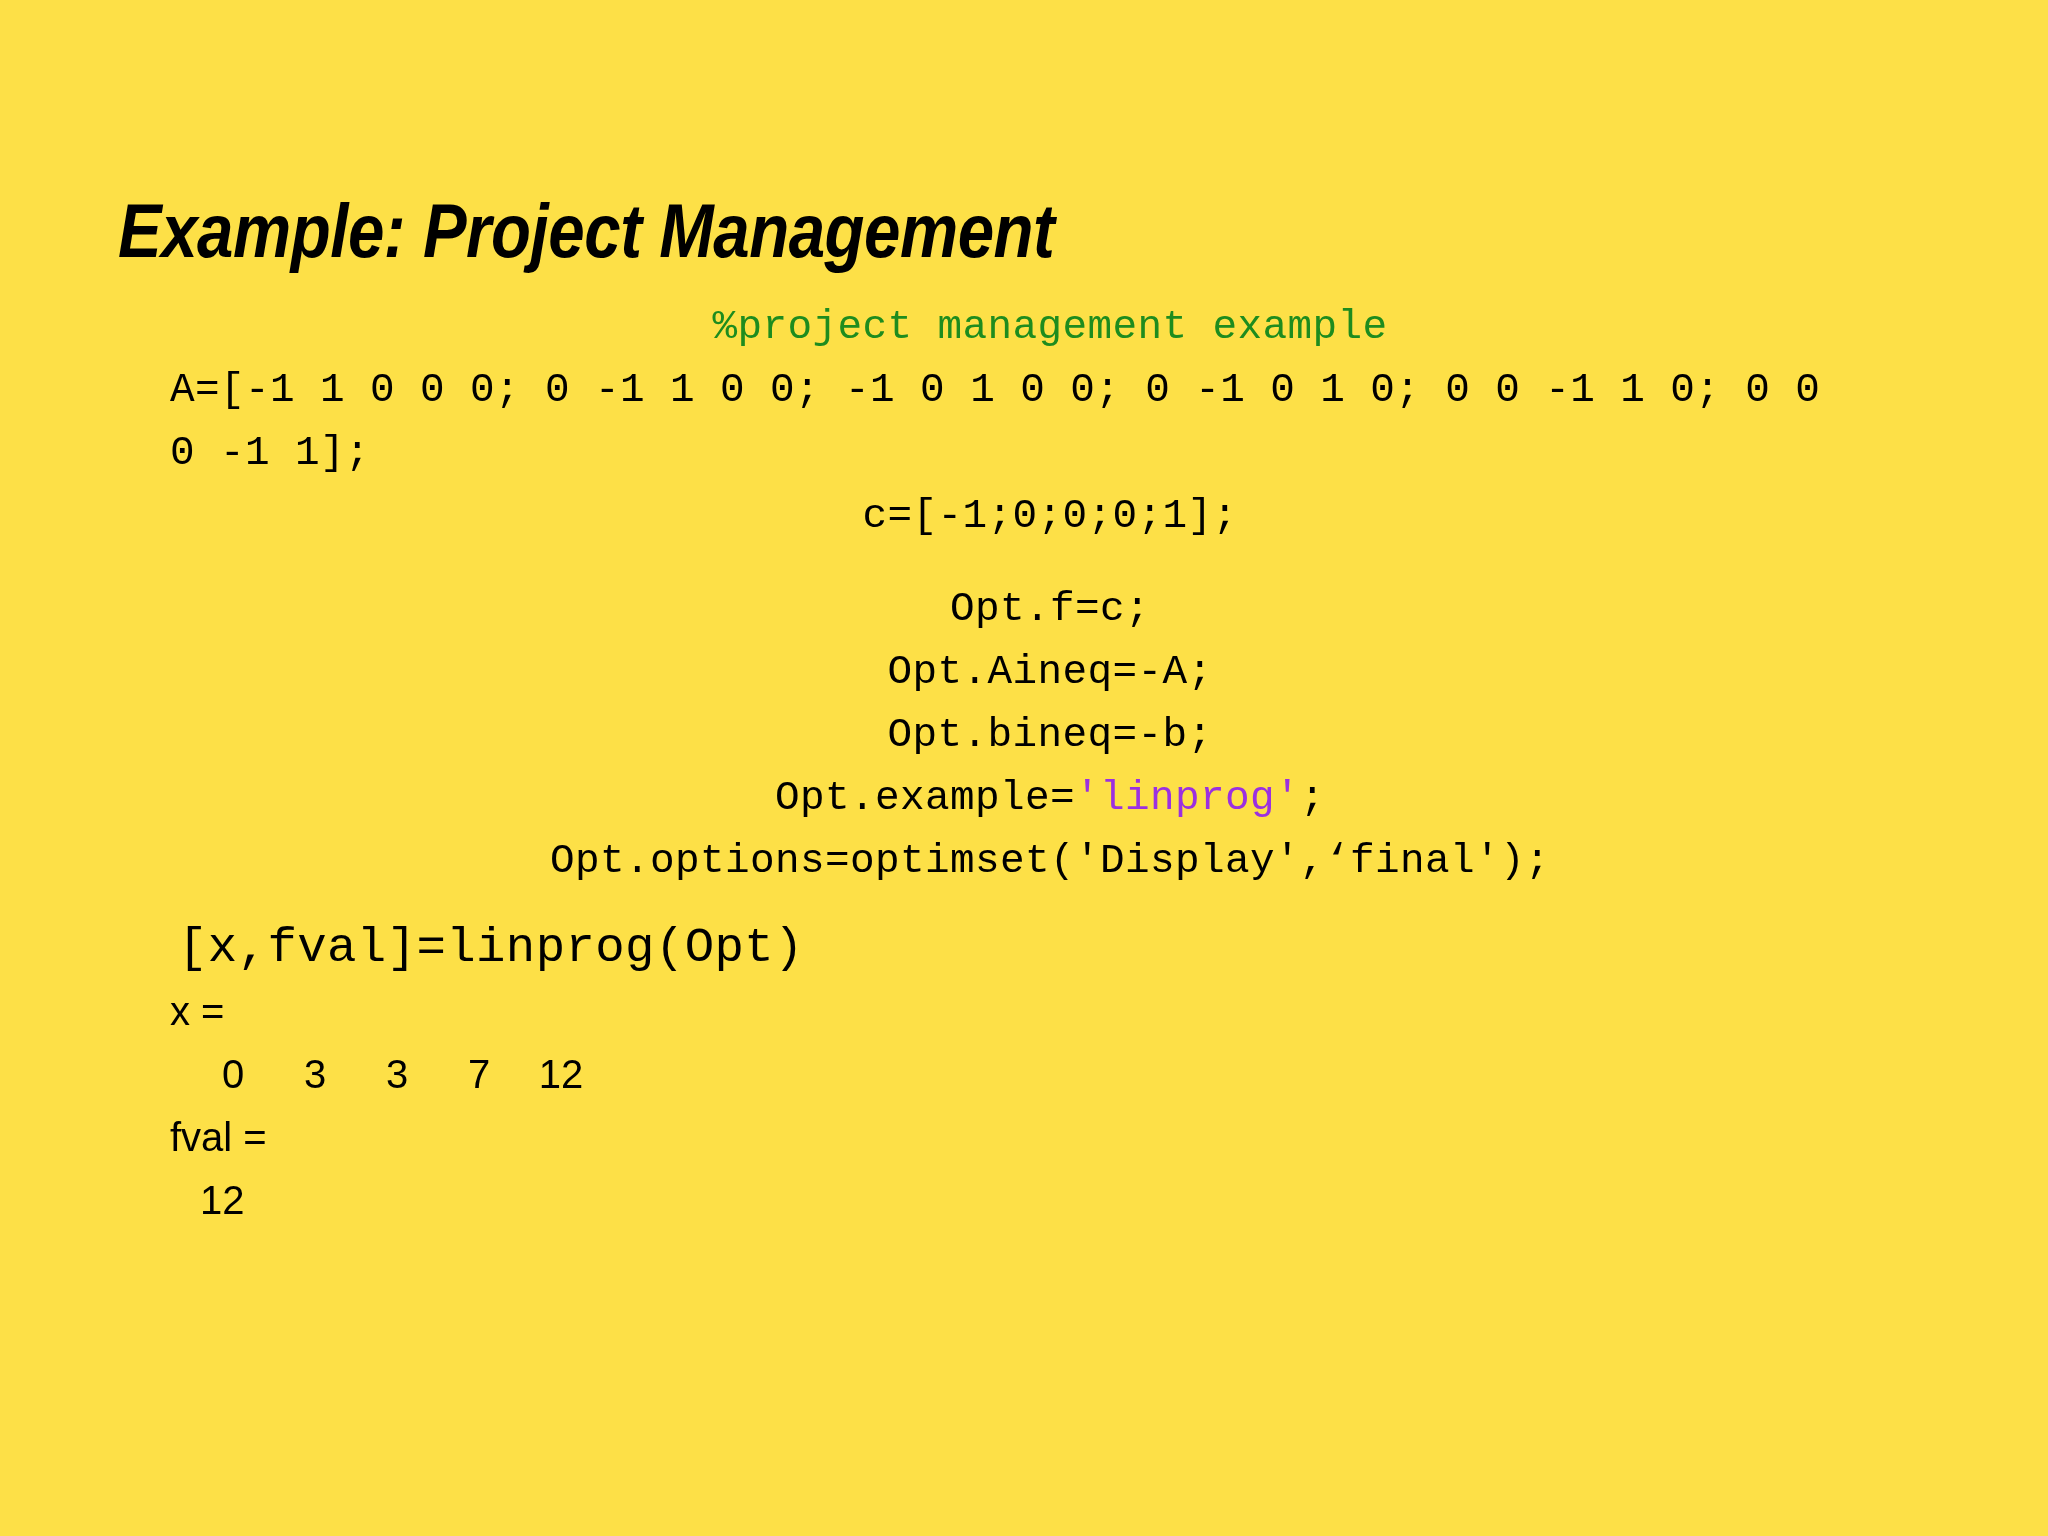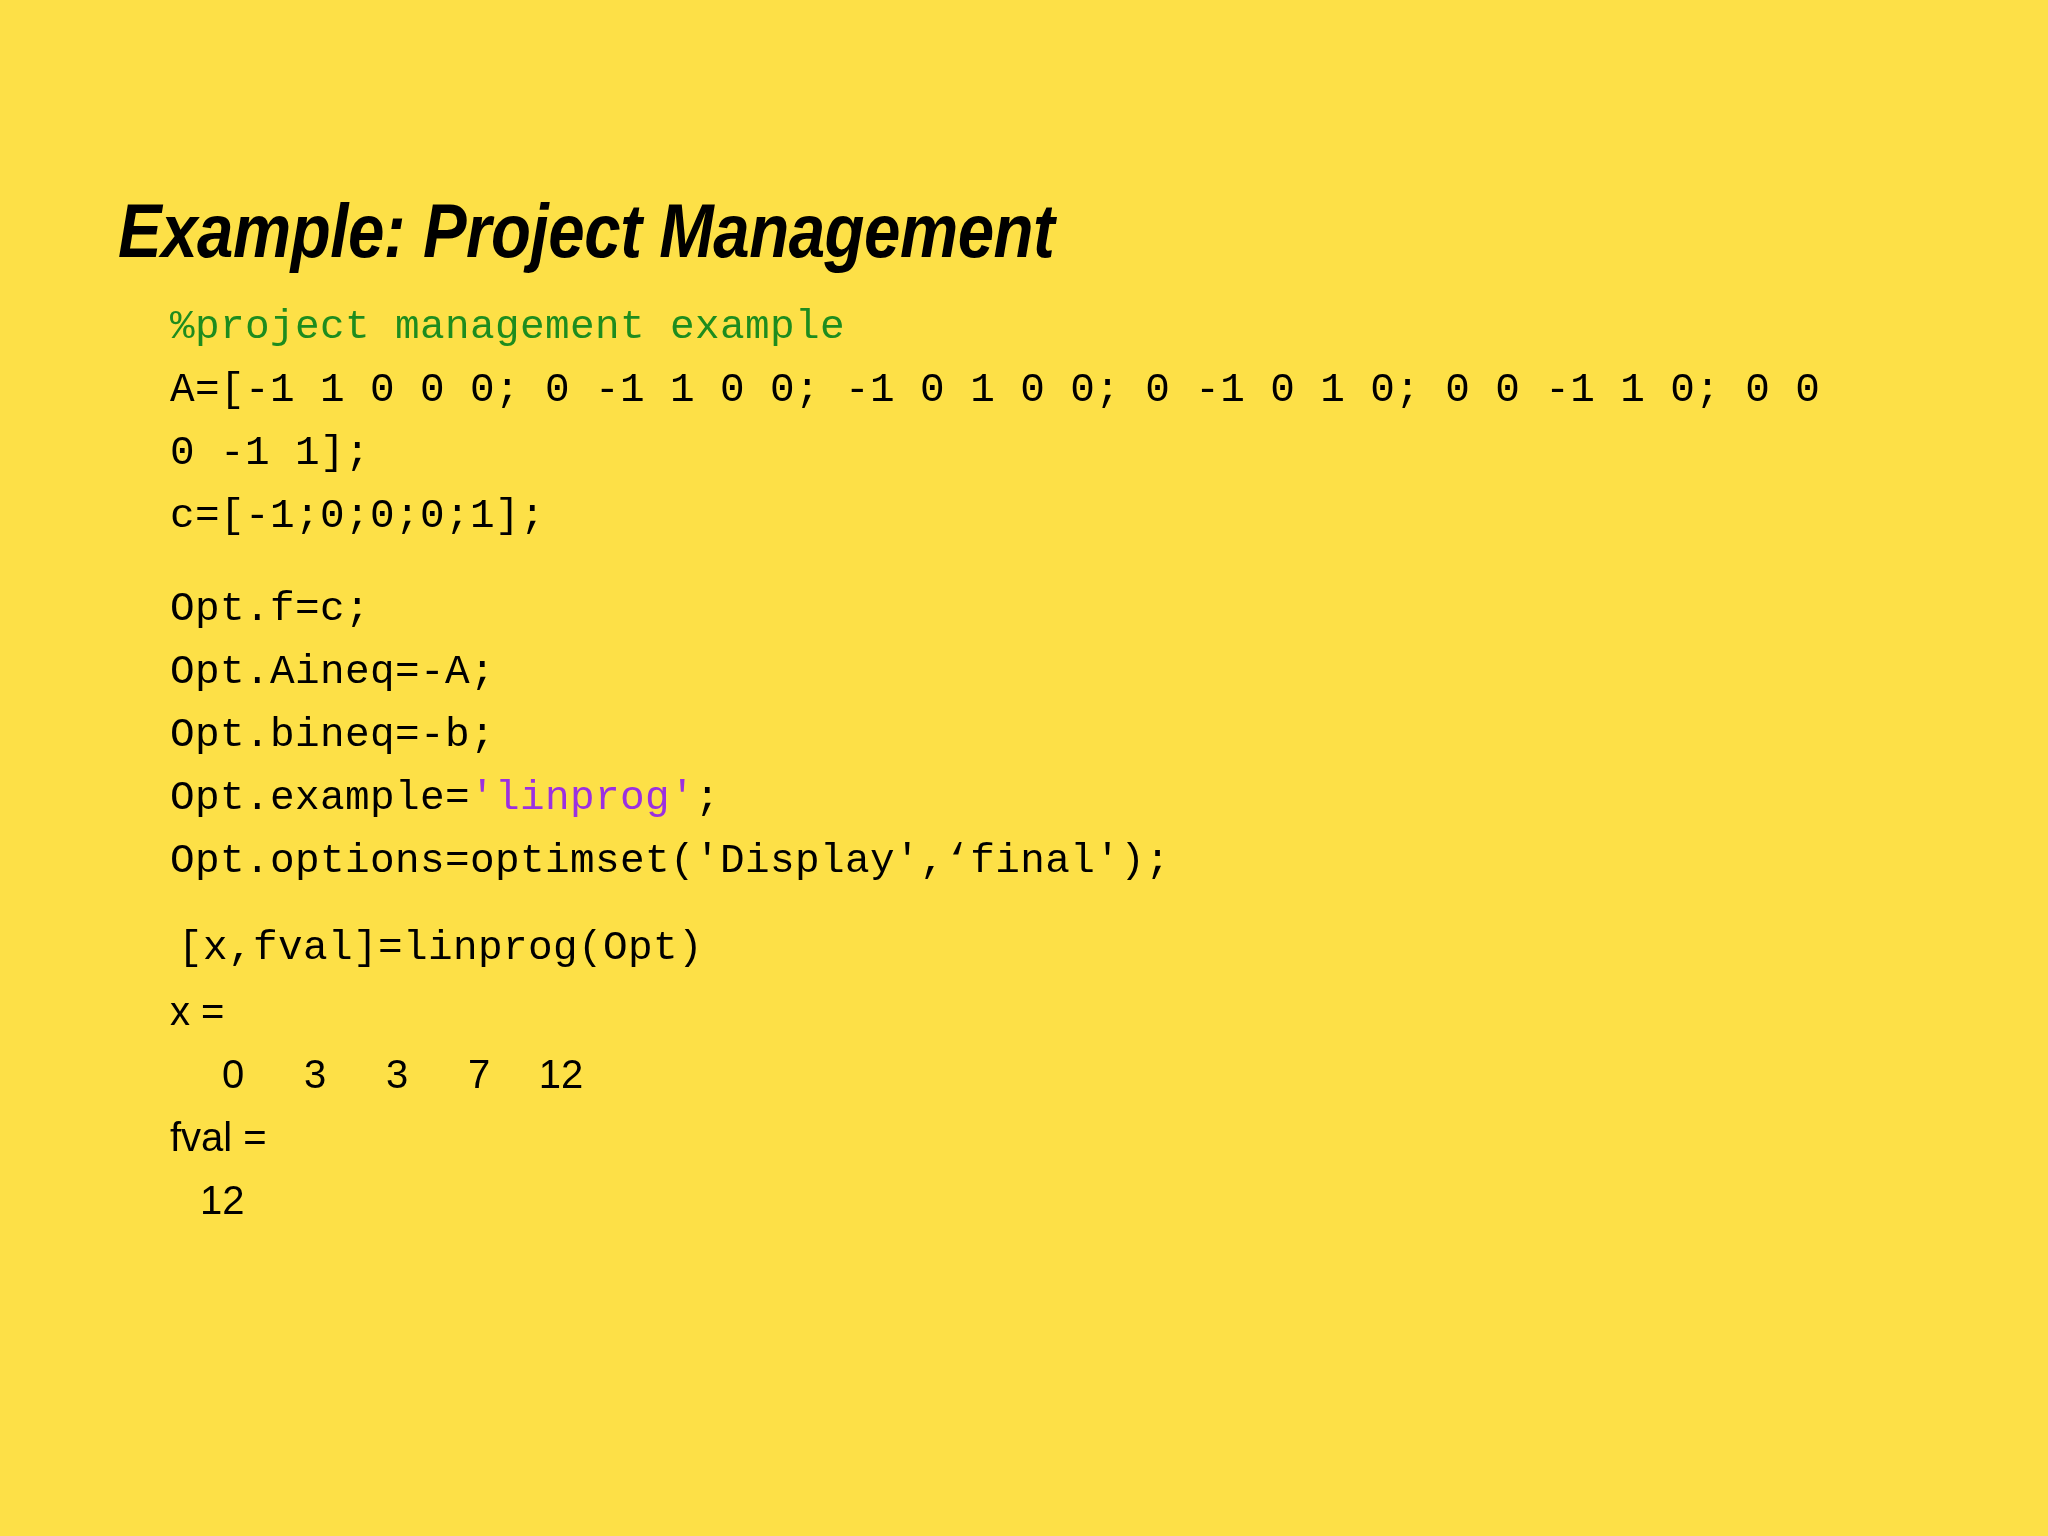--- a/index.html
+++ b/index.html
@@ -48,20 +48,21 @@
   }
 
   .code-line {
     font-family: "Liberation Mono", monospace;
     font-size: 41px;
     line-height: 63px;
     color: #000000;
     white-space: pre-wrap;
     word-break: break-word;
     letter-spacing: 0.4px;
+    text-align: center;
   }
 
   .code-line.comment { color: #1e8c1e; }
 
   .code-line .str-purple { color: #9b30e0; }
 
   .blk-gap { height: 30px; }
   .blk-gap-sm { height: 24px; }
 
   
@@ -70,21 +71,21 @@
     font-size: 41px;
     line-height: 63px;
     color: #000000;
     white-space: normal;
     letter-spacing: 0.4px;
     max-width: 1690px;
   }
 
   .call-line {
     font-family: "Liberation Mono", monospace;
-    font-size: 41px;
+    font-size: 49px;
     line-height: 63px;
     color: #000000;
     padding-left: 8px;
     letter-spacing: 0.4px;
     white-space: pre;
   }
 
   
   .out-line {
     font-family: "Liberation Sans", sans-serif;

